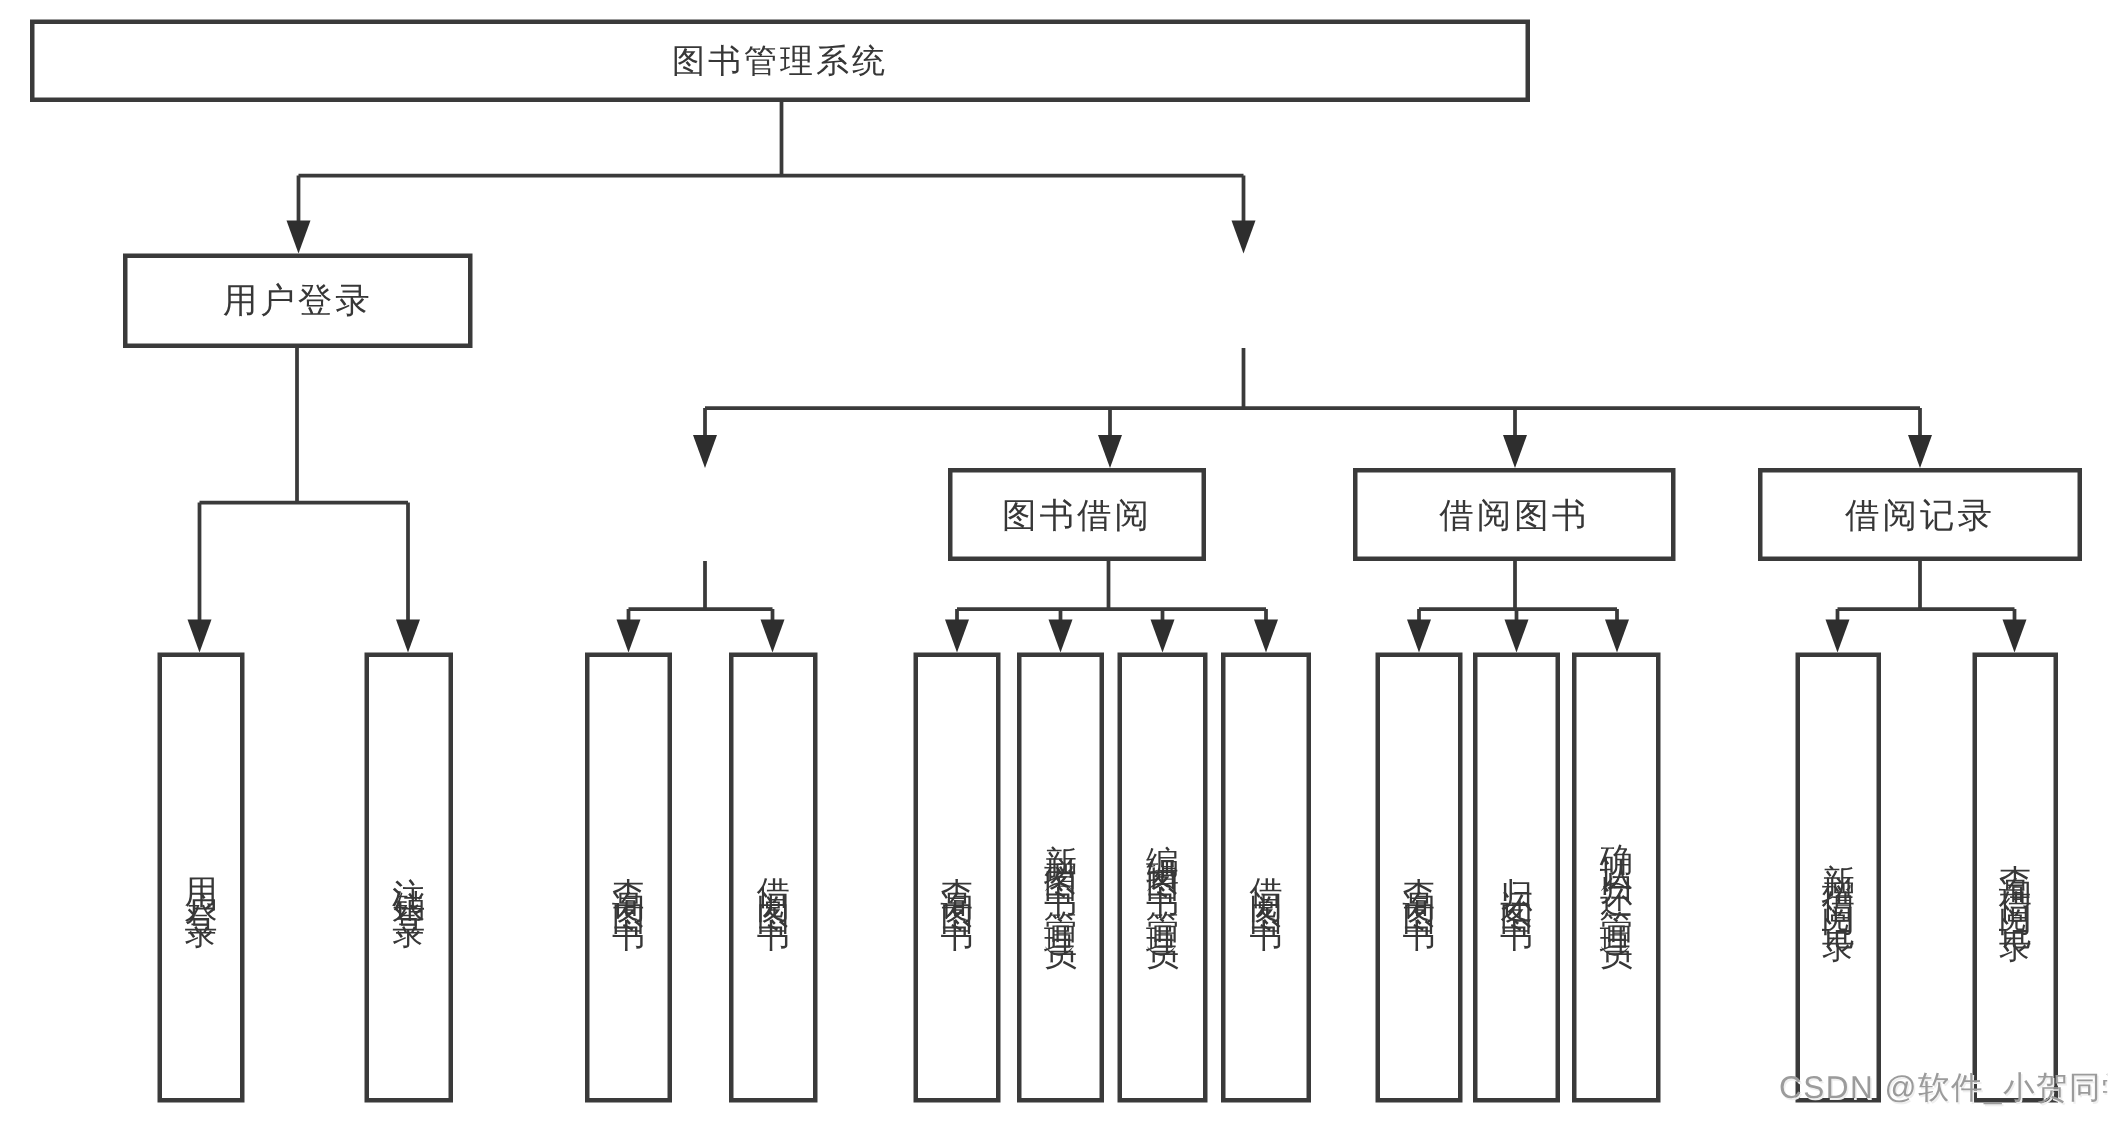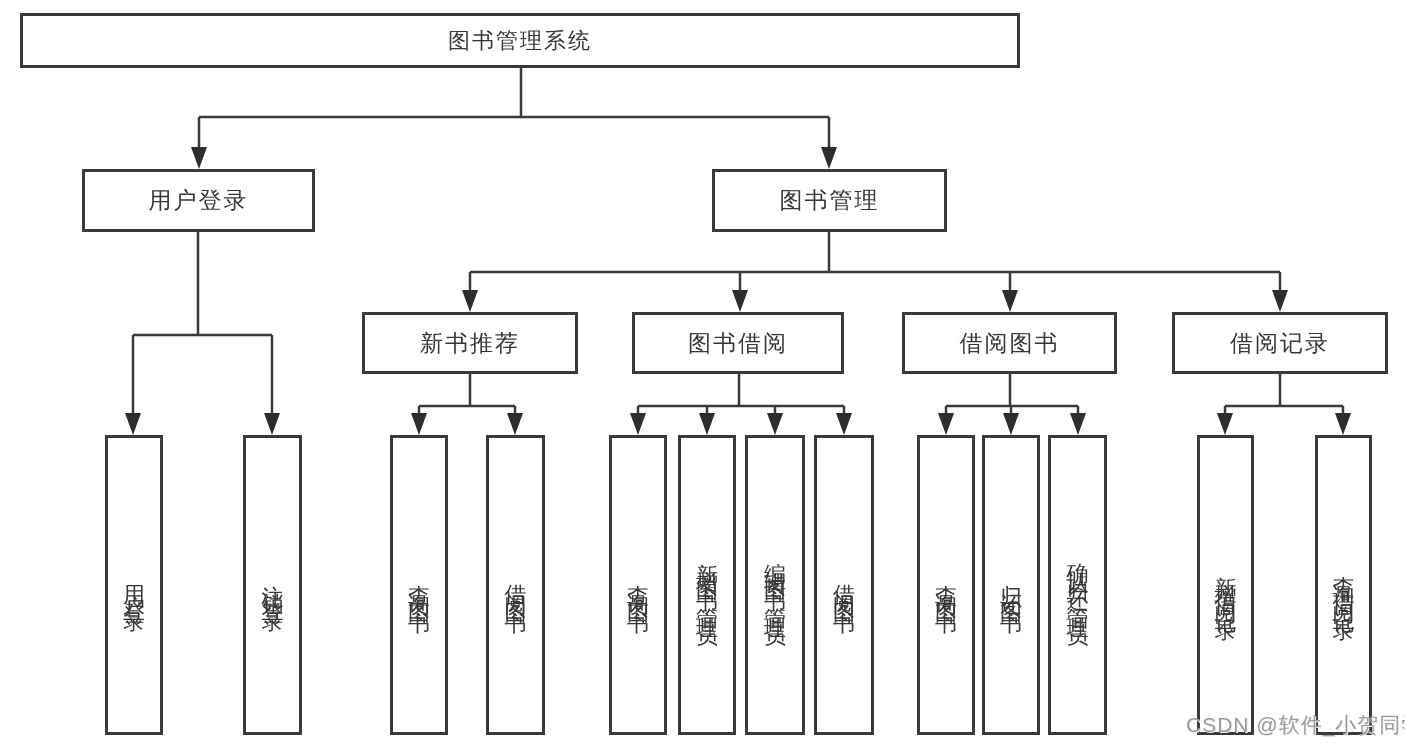--- a/index.html
+++ b/index.html
@@ -135,28 +135,22 @@
     </g>
   </svg>
 
   <div class="node root-node" style="left:20px; top:13px; width:1000px; height:55px;">
     <span>图书管理系统</span>
   </div>
 
   <div class="node h-node" style="left:82px; top:169px; width:233px; height:63px;">
     <span>用户登录</span>
   </div>
-  <div class="node h-node" style="left:712px; top:169px; width:235px; height:63px;">
-    <span>图书管理</span>
-  </div>
-
-  <div class="node h-node" style="left:362px; top:312px; width:216px; height:62px;">
-    <span>新书推荐</span>
-  </div>
-  <div class="node h-node" style="left:632px; top:312px; width:212px; height:62px;">
+
+  <div class="node h-node" style="left:632px; top:312px; width:172px; height:62px;">
     <span>图书借阅</span>
   </div>
   <div class="node h-node" style="left:902px; top:312px; width:215px; height:62px;">
     <span>借阅图书</span>
   </div>
   <div class="node h-node" style="left:1172px; top:312px; width:216px; height:62px;">
     <span>借阅记录</span>
   </div>
 
   <div class="node v-node" style="left:105px; top:435px; width:58px; height:300px;">

